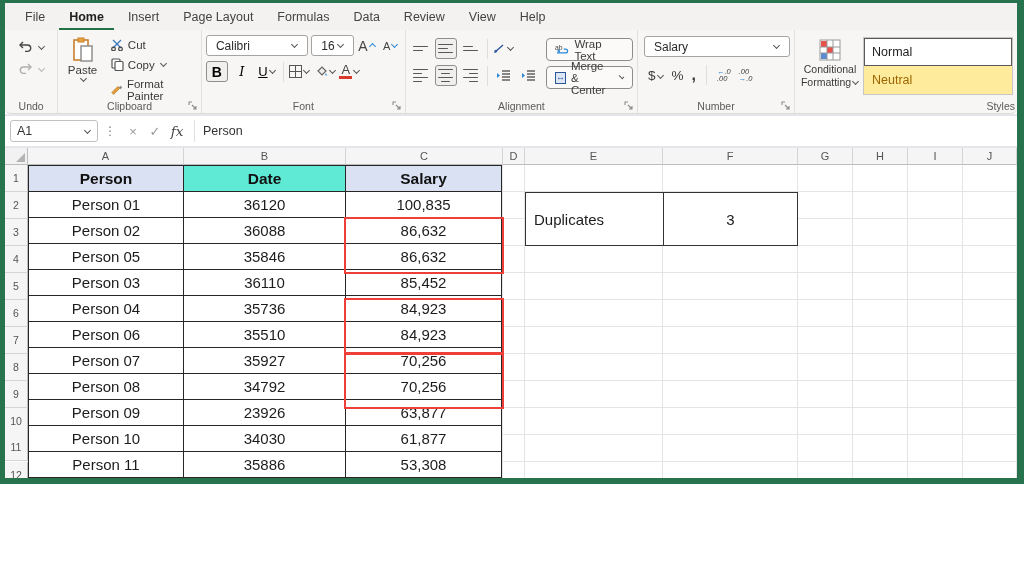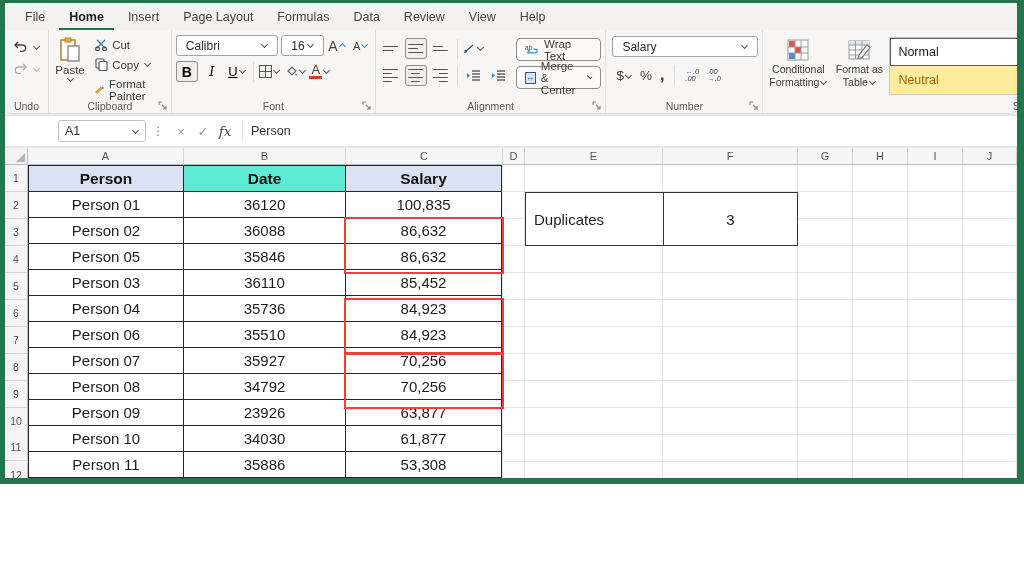--- a/index.html
+++ b/index.html
@@ -60,21 +60,21 @@
   .dec b { color:#2b88d8; font-weight:normal; }
   
   .g-styles { flex:1; display:flex; gap:2px; border-right:none; }
   .bigbtn { display:flex; flex-direction:column; align-items:center; width:62px; padding-top:2px; font-size:10.5px; color:#3b3a39; text-align:center; line-height:13px; }
   .gallery { width:150px; border:1px solid #c8c6c4; background:#fff; height:58px; margin-top:2px; display:flex; flex-direction:column; overflow:hidden; }
   .gal-item { flex:1; display:flex; align-items:center; padding-left:8px; font-size:12.5px; }
   .gal-item.sel { outline:1.6px solid #5c5a58; outline-offset:-1.6px; }
   
   .strip { height:2px; background:#e4e6ea; }
   .fbar { height:30px; background:#fff; display:flex; align-items:center; padding-left:5px; font-size:12.5px; color:#333; }
-  .namebox { display:flex; align-items:center; justify-content:space-between; width:88px; height:22px; border:1px solid #c3c1bf; border-radius:3px; padding:10px 6px;margin-left:48px; }
+  .namebox { display:flex; align-items:center; justify-content:space-between; width:88px; height:22px; border:1px solid #c3c1bf; border-radius:3px; padding:10px 6px; }
   .fdots { color:#777; margin:0 6px; font-size:12px; letter-spacing:0; }
   .fico { width:22px; text-align:center; color:#9a9896; font-size:13px; }
   .fx { font-style:italic; font-family:"DejaVu Serif", serif; color:#444; font-size:13.5px; }
   .fsep { width:1px; height:22px; background:#e1dfdd; margin:0 8px 0 6px; }
   
   .sheet { position:relative; height:422px; background:#fff; overflow:hidden; }
   .hcell { position:absolute; top:0; height:17px; background:#f5f5f5; border-right:1px solid #d4d4d4; border-bottom:1px solid #bdbdbd; font-size:11px; color:#555; display:flex; align-items:center; justify-content:center; }
   .rcell { position:absolute; left:0; width:23px; background:#f5f5f5; border-right:1px solid #bdbdbd; border-bottom:1px solid #d4d4d4; font-size:10.5px; color:#555; display:flex; align-items:center; justify-content:center; }
   .corner { position:absolute; left:0; top:0; width:23px; height:17px; background:#f2f2f2; border-right:1px solid #bdbdbd; border-bottom:1px solid #bdbdbd; }
   .corner:after { content:""; position:absolute; right:2px; bottom:2px; border-left:9px solid transparent; border-bottom:9px solid #b5b3b1; }
@@ -351,30 +351,20 @@
       <div class="bigbtn">
         <svg width="26" height="26" viewBox="0 0 26 26">
           <rect x="3" y="3" width="20" height="20" fill="#fff" stroke="#999" stroke-width="1"></rect>
           <rect x="4" y="4" width="6" height="6" fill="#e8504b"></rect>
             <rect x="10" y="10" width="6" height="6" fill="#e8504b"></rect>
             <rect x="4" y="16" width="6" height="6" fill="#5b8bd0"></rect>
           <path d="M10 3 v20 M16 3 v20 M3 10 h20 M3 16 h20" stroke="#999" stroke-width="1"></path>
         </svg>
         <span>Conditional</span>
         <span><span>Formatting</span><span class="chev"></span></span>
-      </div>
-      <div class="bigbtn" style="width:56px">
-        <svg width="26" height="26" viewBox="0 0 26 26">
-          <rect x="3" y="4" width="20" height="18" fill="#fff" stroke="#999" stroke-width="1"></rect>
-          <rect x="3" y="4" width="20" height="4" fill="#dce6f4"></rect>
-          <path d="M3 8 h20 M3 13 h20 M3 18 h20 M9.5 4 v18 M16 4 v18" stroke="#999" stroke-width="1"></path>
-          <path d="M13 18 L21 8 l3 2.5 -8 10 -4 1 z" fill="#f5f5f5" stroke="#777" stroke-width="1.2"></path>
-        </svg>
-        <span>Format as</span>
-        <span><span>Table</span><span class="chev"></span></span>
       </div>
       <div class="gallery" id="styles-gallery">
           <div class="gal-item sel" style="background: rgb(255, 255, 255); color: rgb(31, 31, 31);">Normal</div>
           <div class="gal-item" style="background: rgb(255, 235, 156); color: rgb(156, 101, 0);">Neutral</div>
         </div>
       <div class="rgroup-label" style="text-align:right;right:2px">Styles</div>
     </div>
   </div>
 
   <div class="strip"></div>

